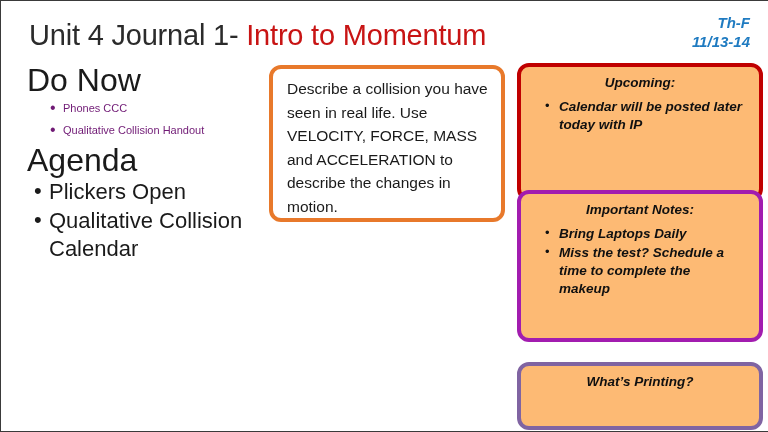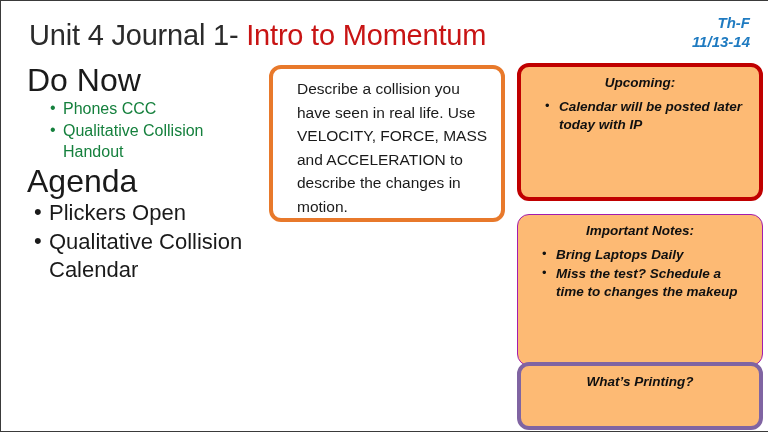--- a/index.html
+++ b/index.html
@@ -68,23 +68,23 @@
     margin: 0 0 1px 0;
     font-weight: 400;
   }
   ul.b1 {
     list-style: none;
     margin: 0 0 2px 0;
     padding: 0 0 0 36px;
   }
   ul.b1 > li {
     position: relative;
-    font-size: 16px;
+    font-size: 11px;
     line-height: 21px;
-    color: #15803d;
+    color: #701a75;
     margin-bottom: 1px;
   }
   ul.b1 > li::before {
     content: "\2022";
     position: absolute;
     left: -13px;
     top: -1px;
     font-size: 16px;
   }
   ul.b2 {
@@ -111,21 +111,21 @@
   #prompt-box {
     position: absolute;
     left: 268px;
     top: 64px;
     width: 236px;
     height: 157px;
     box-sizing: border-box;
     border: 4px solid #E8792B;
     border-radius: 12px;
     background: #ffffff;
-    padding: 8px 10px 6px 24px;
+    padding: 8px 10px 6px 14px;
   }
   #prompt-text {
     font-size: 15.5px;
     line-height: 23.5px;
     color: #1a1a1a;
   }
 
   
   .rbox {
     position: absolute;
@@ -135,24 +135,24 @@
     border-radius: 12px;
     padding: 6px 8px 4px 8px;
   }
   #upcoming-box {
     top: 62px;
     width: 246px;
     height: 138px;
     border: 4px solid #C00000;
   }
   #notes-box {
-    top: 213px;
+    top: 189px;
     width: 246px;
     height: 152px;
-    border: 1px solid #a21caf;
+    border: 4px solid #a21caf;
   }
   #printing-box {
     top: 361px;
     width: 246px;
     height: 68px;
     border: 4px solid #8064A2;
   }
   .rbox-head {
     text-align: center;
     font-weight: bold;
@@ -221,21 +221,21 @@
     <div class="rbox-head">Upcoming:</div>
     <ul class="rlist">
       <li>Calendar will be posted later today with IP</li>
     </ul>
   </div>
 
   <div class="rbox" id="notes-box">
     <div class="rbox-head">Important Notes:</div>
     <ul class="rlist">
       <li>Bring Laptops Daily</li>
-      <li>Miss the test?  Schedule a time to changes the makeup</li>
+      <li>Miss the test?  Schedule a time to complete the makeup</li>
     </ul>
   </div>
 
   <div class="rbox" id="printing-box">
     <div class="rbox-head">What’s Printing?</div>
   </div>
 
 </div>
 
 </body></html>

